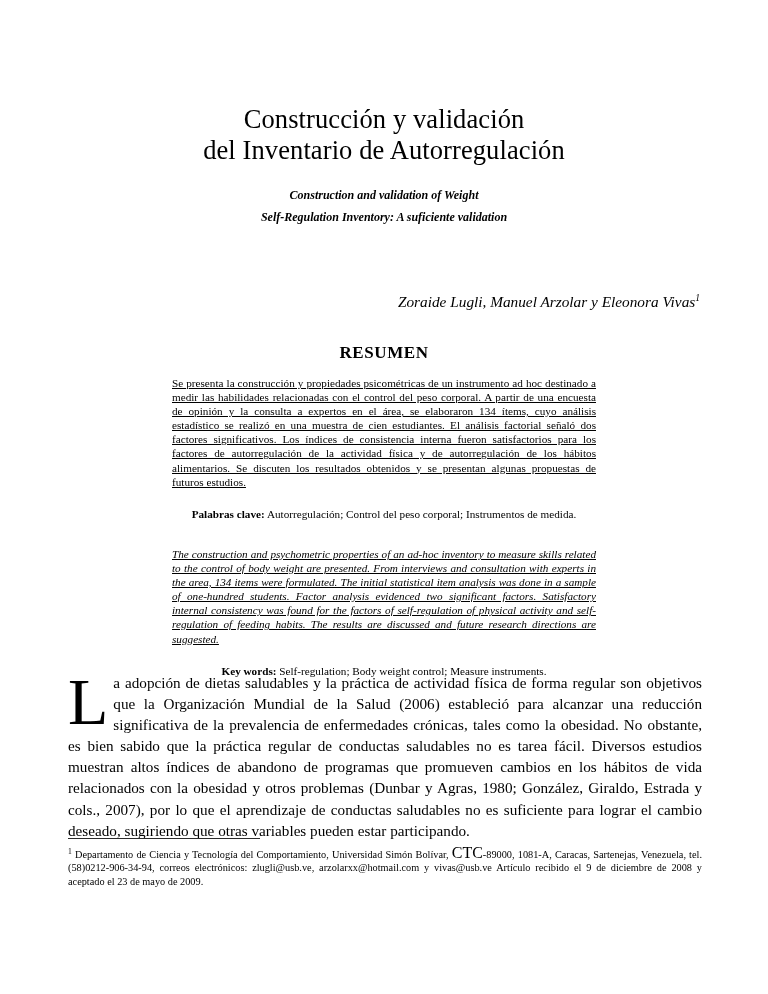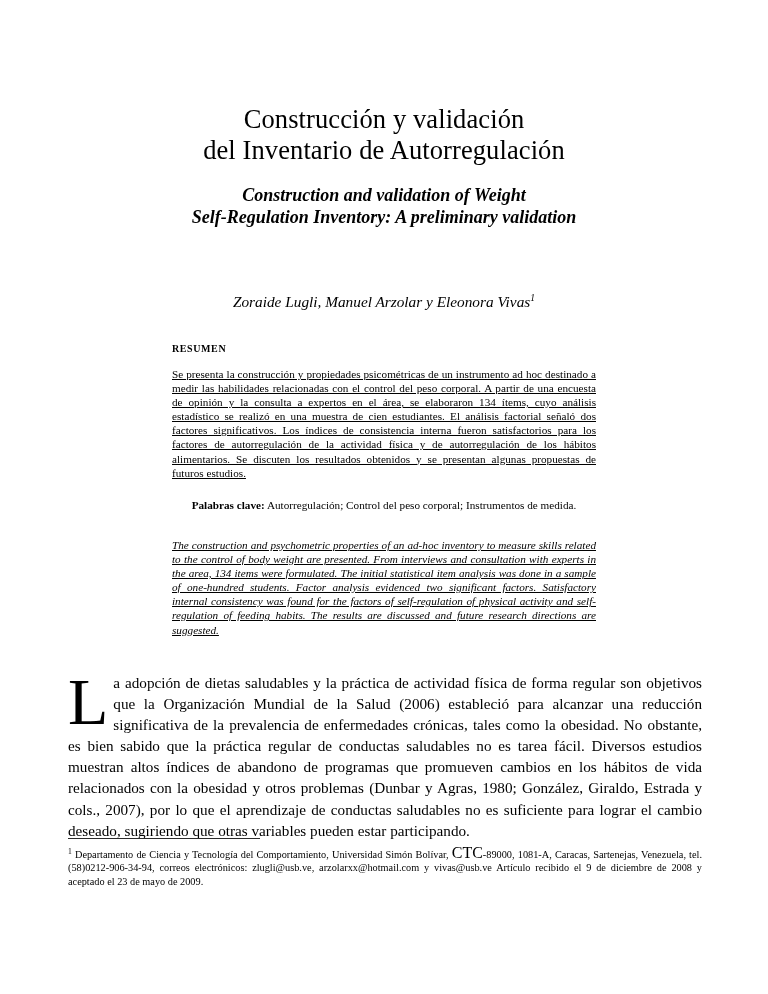--- a/index.html
+++ b/index.html
@@ -34,52 +34,53 @@
   .title-line {
     font-size: 26.5px;
     line-height: 31px;
     font-weight: normal;
     letter-spacing: 0.1px;
   }
   .subtitle-block {
     margin-top: 18px;
   }
   .subtitle-line {
-    font-size: 18px;
+    font-size: 12px;
     line-height: 22px;
     font-weight: bold;
     font-style: italic;
   }
 
   
   .authors {
     position: absolute;
     left: 68px;
     top: 293px;
     width: 632px;
-    text-align: center;
+    text-align: right;
     font-size: 15.3px;
     font-style: italic;
   }
   .authors sup {
     font-size: 9.5px;
     font-style: italic;
     vertical-align: super;
     line-height: 0;
   }
 
   
   .abs-region {
     position: absolute;
     left: 172px;
     top: 343px;
     width: 424px;
   }
   .sec-head {
-    font-size: 10px;
+    text-align: center;
+    font-size: 17px;
     font-weight: bold;
     letter-spacing: 0.6px;
     margin: 0 0 13px 0;
   }
   .abs-para {
     font-size: 11.2px;
     line-height: 14.1px;
     text-align: justify;
     margin: 0;
     hyphens: manual;
@@ -152,37 +153,38 @@
 </head>
 <body>
 
 <div class="page">
 
   <div class="title-block">
     <div class="title-line">Construcción y validación</div>
     <div class="title-line">del Inventario de Autorregulación</div>
     <div class="subtitle-block">
       <div class="subtitle-line">Construction and validation of Weight</div>
-      <div class="subtitle-line">Self-Regulation Inventory: A preliminary validation</div>
+      <div class="subtitle-line">Self-Regulation Inventory: A suficiente validation</div>
     </div>
   </div>
 
   <div class="authors"><span>Zoraide Lugli, Manuel Arzolar y Eleonora Vivas</span><sup>1</sup></div>
 
   <div class="abs-region">
 
     <div class="sec-head">RESUMEN</div>
     <p class="abs-para">Se presenta la construcción y propiedades psicométricas de un instrumento ad hoc destinado a medir las habilidades relacionadas con el control del peso corporal. A partir de una encuesta de opinión y la consulta a expertos en el área, se elaboraron 134 ítems, cuyo análisis estadístico se realizó en una muestra de cien estudiantes. El análisis factorial señaló dos factores significativos. Los índices de consistencia interna fueron satisfactorios para los factores de autorregulación de la actividad física y de autorregulación de los hábitos alimentarios. Se discuten los resultados obtenidos y se presentan algunas propuestas de futuros estudios.</p>
     <div class="gap-kw"></div>
     <p class="kw"><b>Palabras clave:</b> <span>Autorregulación; Control del peso corporal; Instrumentos de medida.</span></p>
 
     <div class="gap-sec"></div>
 
     <p class="abs-para en">The construction and psychometric properties of an ad-hoc inventory to measure skills related to the control of body weight are presented. From interviews and consultation with experts in the area, 134 items were formulated. The initial statistical item analysis was done in a sample of one-hundred students. Factor analysis evidenced two significant factors. Satisfactory internal consistency was found for the factors of self-regulation of physical activity and self-regulation of feeding habits. The results are discussed and future research directions are suggested.</p>
     <div class="gap-kw"></div>
+    <p class="kw"><b>Key words:</b> <span>Self-regulation; Body weight control; Measure instruments.</span></p>
   </div>
 
   <div class="body-region">
     <p class="body-para"><span class="dropcap">L</span><span>a adopción de dietas saludables y la práctica de actividad física de forma regular son objetivos que la Organización Mundial de la Salud (2006) estableció para alcanzar una reducción significativa de la prevalencia de enfermedades crónicas, tales como la obesidad. No obstante, es bien sabido que la práctica regular de conductas saludables no es tarea fácil. Diversos estudios muestran altos índices de abandono de programas que promueven cambios en los hábitos de vida relacionados con la obesidad y otros problemas (Dunbar y Agras, 1980; González, Giraldo, Estrada y cols., 2007), por lo que el aprendizaje de conductas saludables no es suficiente para lograr el cambio deseado, sugiriendo que otras variables pueden estar participando.</span></p>
   </div>
 
   <div class="footnote">
     <div class="fn-rule"></div>
     <p class="fn-text"><sup>1</sup><span> Departamento de Ciencia y Tecnología del Comportamiento, Universidad Simón Bolívar, </span><span class="smallcaps">CTC</span><span>-89000, 1081-A, Caracas, Sartenejas, Venezuela, tel. (58)0212-906-34-94, correos electrónicos: zlugli@usb.ve, arzolarxx@hotmail.com y vivas@usb.ve Artículo recibido el 9 de diciembre de 2008 y aceptado el 23 de mayo de 2009.</span></p>
   </div>

